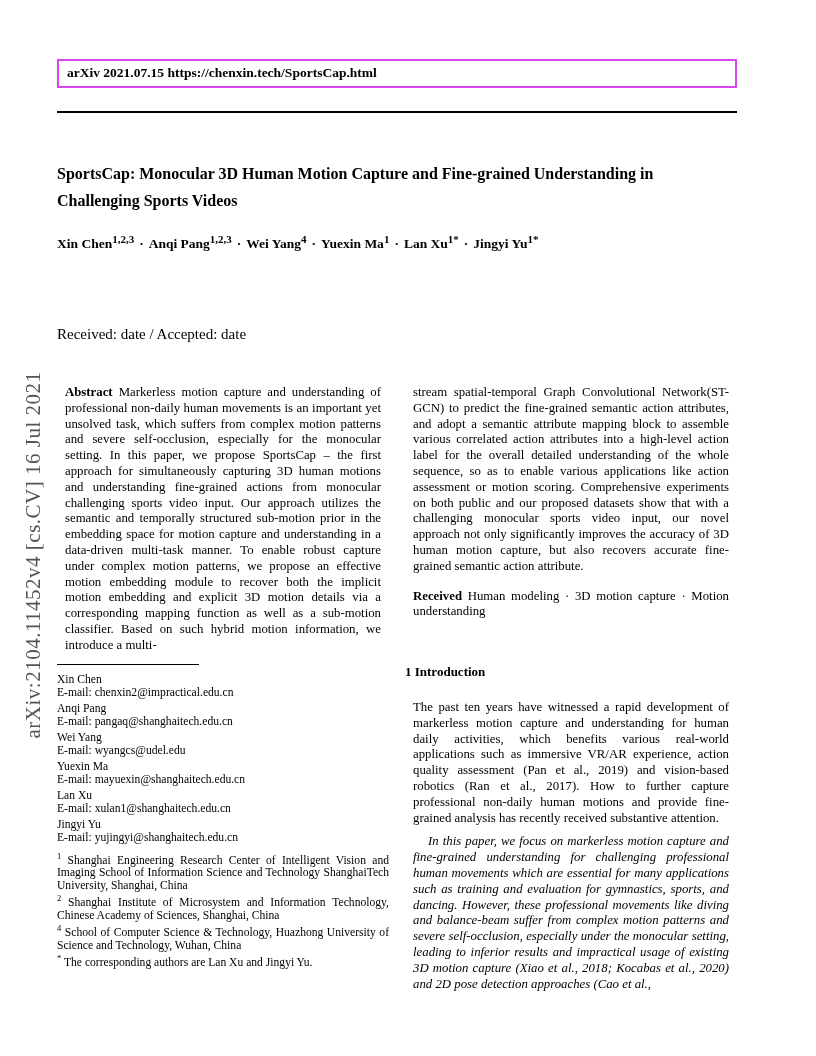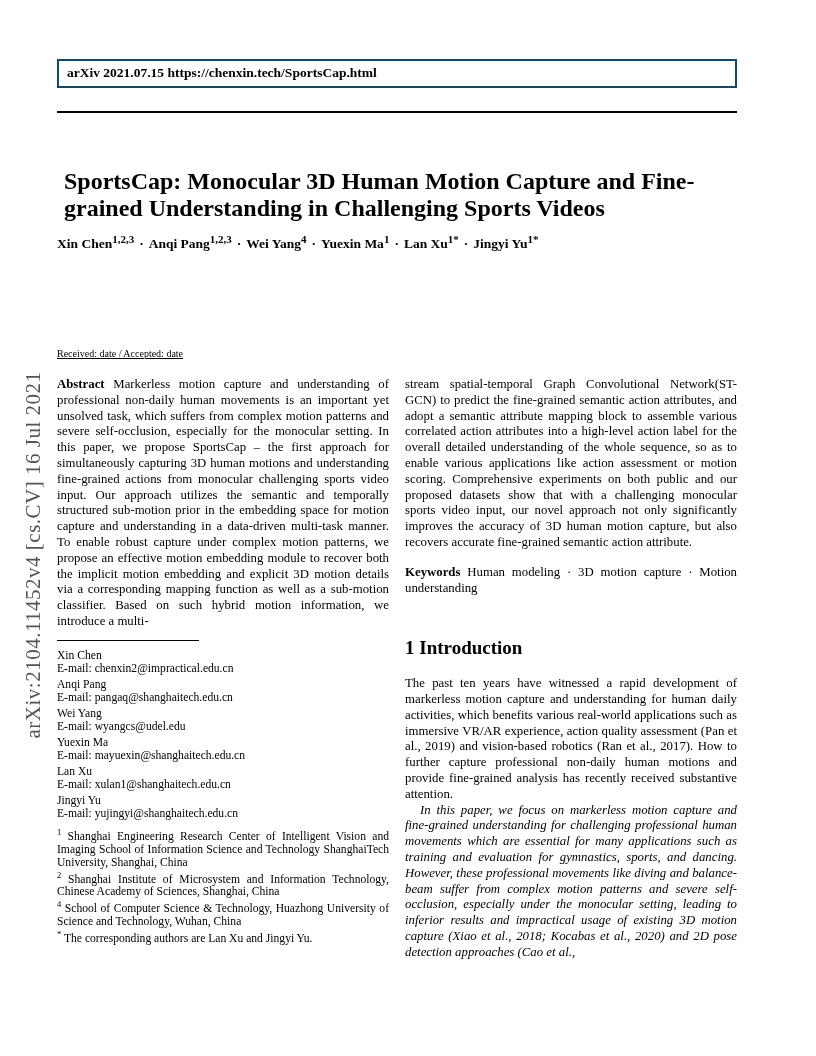--- a/index.html
+++ b/index.html
@@ -24,79 +24,78 @@
     letter-spacing: 0.5px;
     color: #555555;
     white-space: nowrap;
   }
   .banner {
     position: absolute;
     left: 57px;
     top: 59px;
     width: 680px;
     box-sizing: border-box;
-    border: 2px solid #0c4a6e;
+    border: 2px solid #d946ef;
     padding: 4px 12px 5px 8px;
     font-size: 13.5px;
     font-weight: bold;
   }
   .top-rule {
     position: absolute;
     left: 57px;
     top: 111px;
     width: 680px;
     height: 2px;
     background: #000000;
   }
   .title {
     position: absolute;
     left: 57px;
     top: 161px;
     width: 680px;
-    margin: 7px;
-    font-size: 24px;
+    margin: 0;
+    font-size: 16px;
     line-height: 26.5px;
     font-weight: bold;
   }
   .authors {
     position: absolute;
     left: 57px;
     top: 232px;
     width: 680px;
     font-size: 13.5px;
     font-weight: bold;
   }
   .authors sup { font-size: 11px; }
   .authors .sep { padding: 0 5px; }
   .received {
     position: absolute;
     left: 57px;
-    top: 348px;
-    font-size: 10px;
-    text-decoration: underline;
+    top: 326px;
+    font-size: 15px;
   }
   .columns {
     position: absolute;
     left: 57px;
     top: 377px;
     width: 680px;
     display: flex;
     gap: 16px;
   }
   .col {
     width: 332px;
     font-size: 12.8px;
     line-height: 15.8px;
     text-align: justify;
   }
-  .para { margin: 0; }
+  .para { margin: 8px; }
   .bold { font-weight: bold; }
   .keywords { margin-top: 14px; }
   .section-heading {
-    font-size: 19px;
+    font-size: 13px;
     font-weight: bold;
     margin: 44px 0 20px 0;
     text-align: left;
   }
   .indent { text-indent: 15px; font-style: italic; }
   .footblock {
     margin-top: 10px;
     font-size: 11.6px;
     line-height: 13px;
     text-align: left;
@@ -170,21 +169,21 @@
           <div class="aff"><sup>2</sup> <span>Shanghai Institute of Microsystem and Information Technology, Chinese Academy of Sciences, Shanghai, China</span></div>
           <div class="aff"><sup>4</sup> <span>School of Computer Science &amp; Technology, Huazhong University of Science and Technology, Wuhan, China</span></div>
           <div class="aff"><sup>*</sup> <span>The corresponding authors are Lan Xu and Jingyi Yu.</span></div>
         </div>
       </div>
     </div>
 
     <div class="col">
       <p class="para">stream spatial-temporal Graph Convolutional Network(ST-GCN) to predict the fine-grained semantic action attributes, and adopt a semantic attribute mapping block to assemble various correlated action attributes into a high-level action label for the overall detailed understanding of the whole sequence, so as to enable various applications like action assessment or motion scoring. Comprehensive experiments on both public and our proposed datasets show that with a challenging monocular sports video input, our novel approach not only significantly improves the accuracy of 3D human motion capture, but also recovers accurate fine-grained semantic action attribute.</p>
 
-      <p class="para keywords"><span class="bold">Keywords</span> <span>Human modeling · 3D motion capture · Motion understanding</span></p>
+      <p class="para keywords"><span class="bold">Received</span> <span>Human modeling · 3D motion capture · Motion understanding</span></p>
 
       <h2 class="section-heading">1 Introduction</h2>
 
       <p class="para">The past ten years have witnessed a rapid development of markerless motion capture and understanding for human daily activities, which benefits various real-world applications such as immersive VR/AR experience, action quality assessment (Pan et al., 2019) and vision-based robotics (Ran et al., 2017). How to further capture professional non-daily human motions and provide fine-grained analysis has recently received substantive attention.</p>
       <p class="para indent">In this paper, we focus on markerless motion capture and fine-grained understanding for challenging professional human movements which are essential for many applications such as training and evaluation for gymnastics, sports, and dancing. However, these professional movements like diving and balance-beam suffer from complex motion patterns and severe self-occlusion, especially under the monocular setting, leading to inferior results and impractical usage of existing 3D motion capture (Xiao et al., 2018; Kocabas et al., 2020) and 2D pose detection approaches (Cao et al.,</p>
     </div>
 
   </div>
 
 </div>

